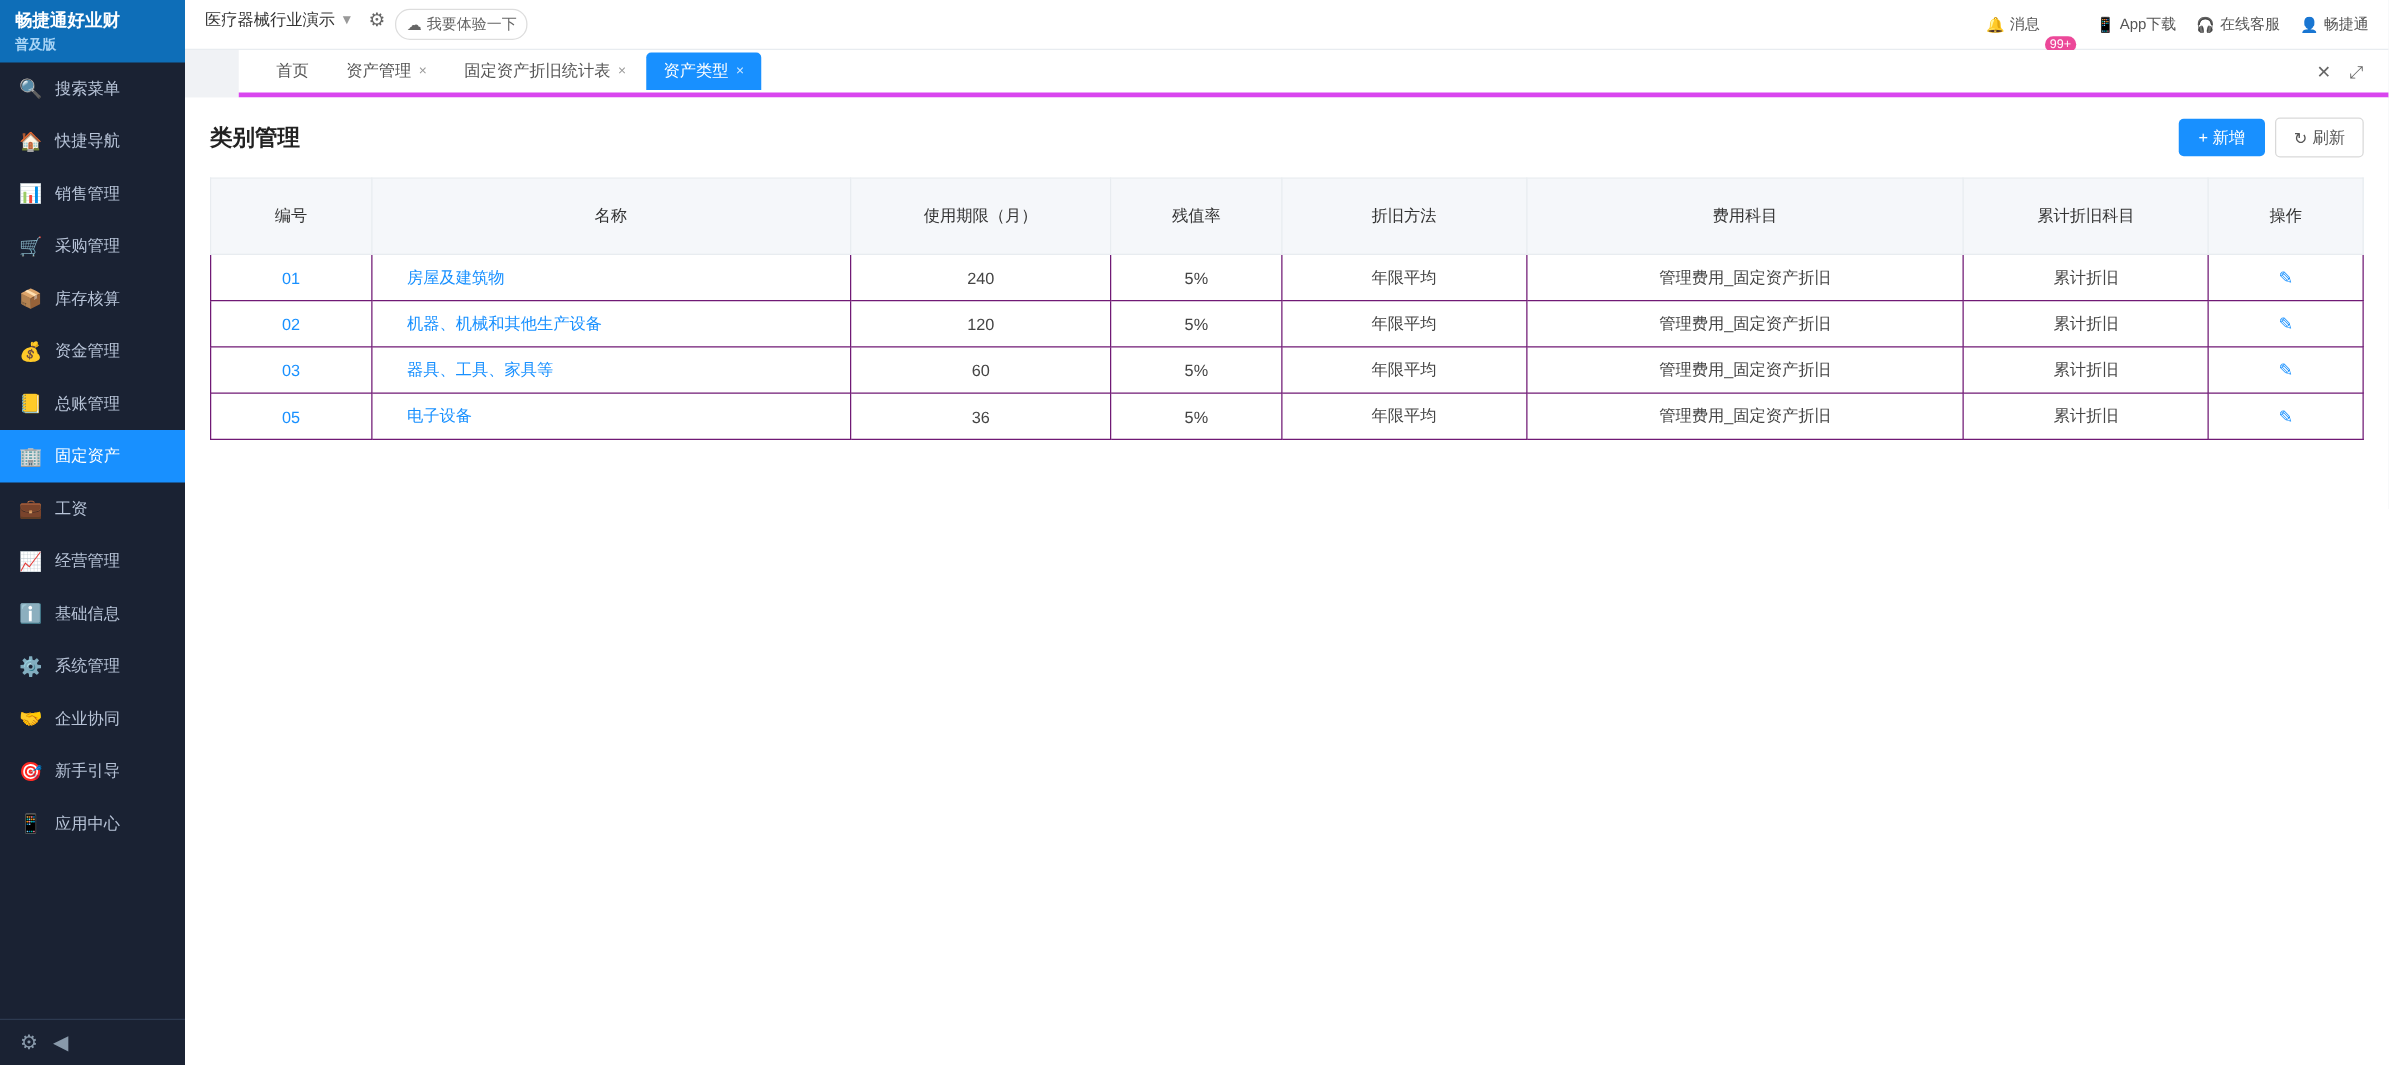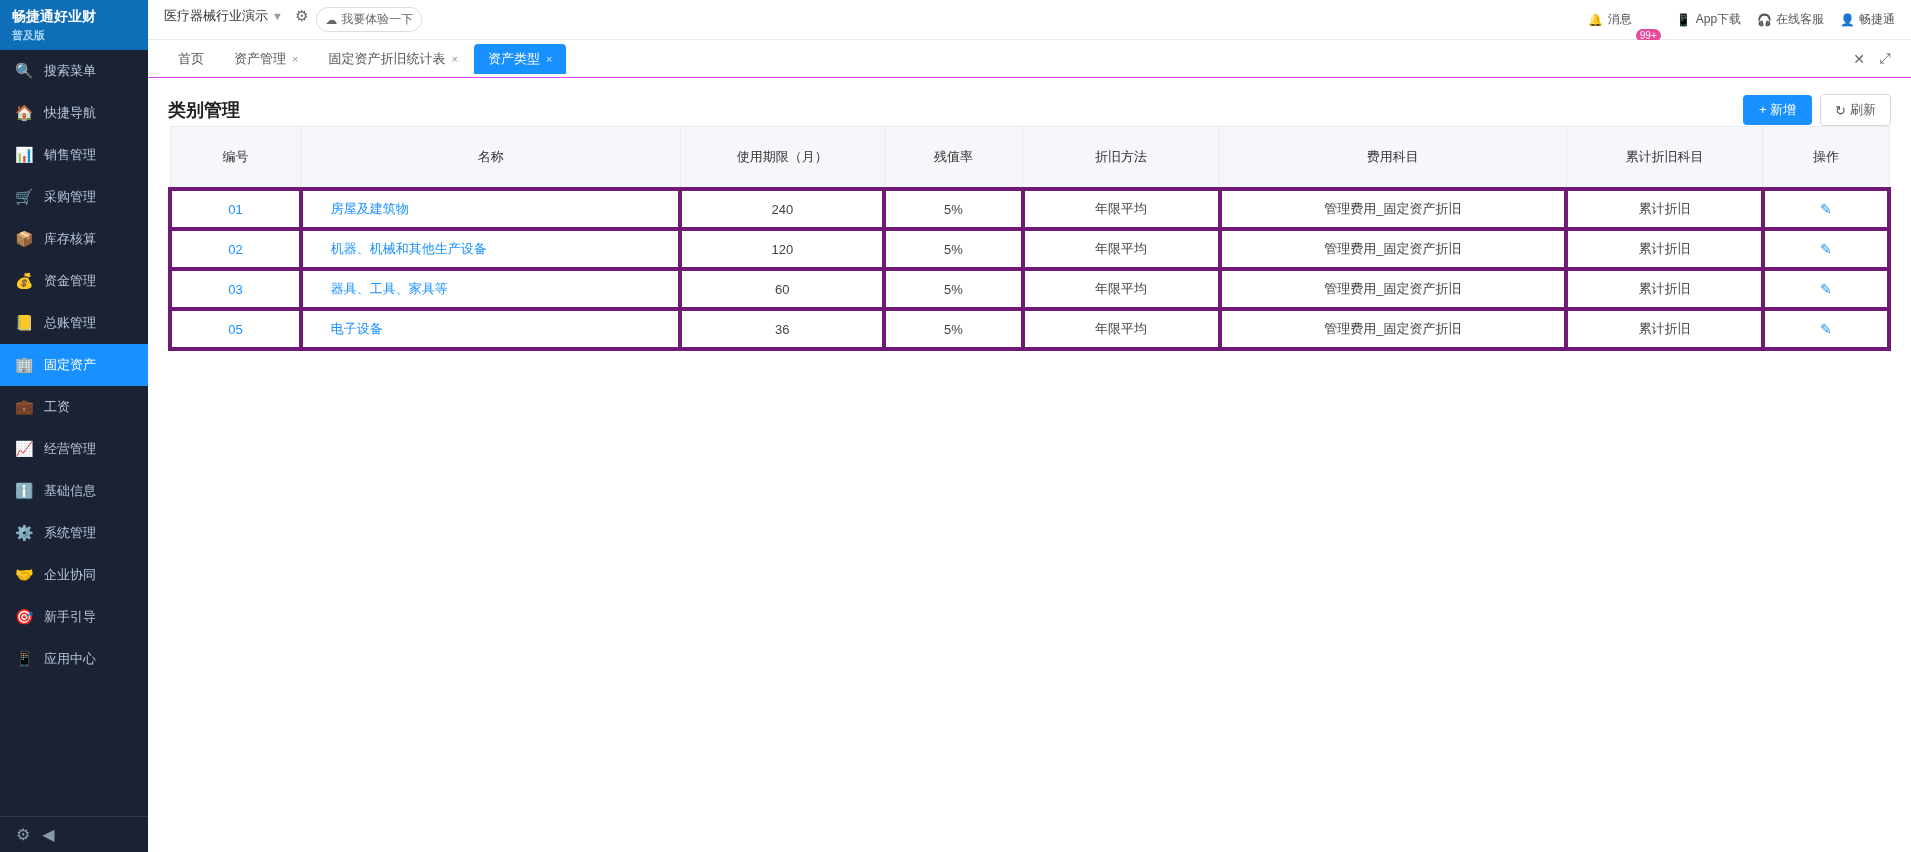--- a/index.html
+++ b/index.html
@@ -139,23 +139,24 @@
       margin-top: 32px;
     }
     .badge-plus { font-size: 9px; }
 
     
     .tab-bar {
       background: white;
       display: flex;
       align-items: center;
       padding: 0 16px;
-      border-bottom: 1px solid #d946ef;
+      border-bottom: 4px solid #d946ef;
       height: 38px;
       gap: 2px;
+      margin-left: 43px;
     }
     .tab {
       display: flex;
       align-items: center;
       gap: 6px;
       padding: 6px 14px;
       cursor: pointer;
       font-size: 13px;
       color: #555;
       border-radius: 4px 4px 0 0;
@@ -192,20 +193,21 @@
     .page-content {
       flex: 1;
       padding: 16px 20px;
       overflow: auto;
       background: white;
     }
     .page-header {
       display: flex;
       align-items: center;
       justify-content: space-between;
+      margin-bottom: 16px;
     }
     .page-title {
       font-size: 18px;
       font-weight: 600;
       color: #222;
     }
     .page-actions {
       display: flex;
       align-items: center;
       gap: 8px;
@@ -245,21 +247,21 @@
       background: #f5f7fa;
       color: #333;
       font-weight: 500;
       padding: 21px 12px;
       border: 1px solid #e8ecf0;
       text-align: center;
       white-space: nowrap;
     }
     .data-table td {
       padding: 9px 28px;
-      border: 4px solid #701a75;
+      border: 1px solid #701a75;
       color: #444;
       text-align: center;
     }
     .data-table td.name-col {
       text-align: left;
       color: #1890ff;
     }
     .data-table td.id-col {
       color: #1890ff;
     }

